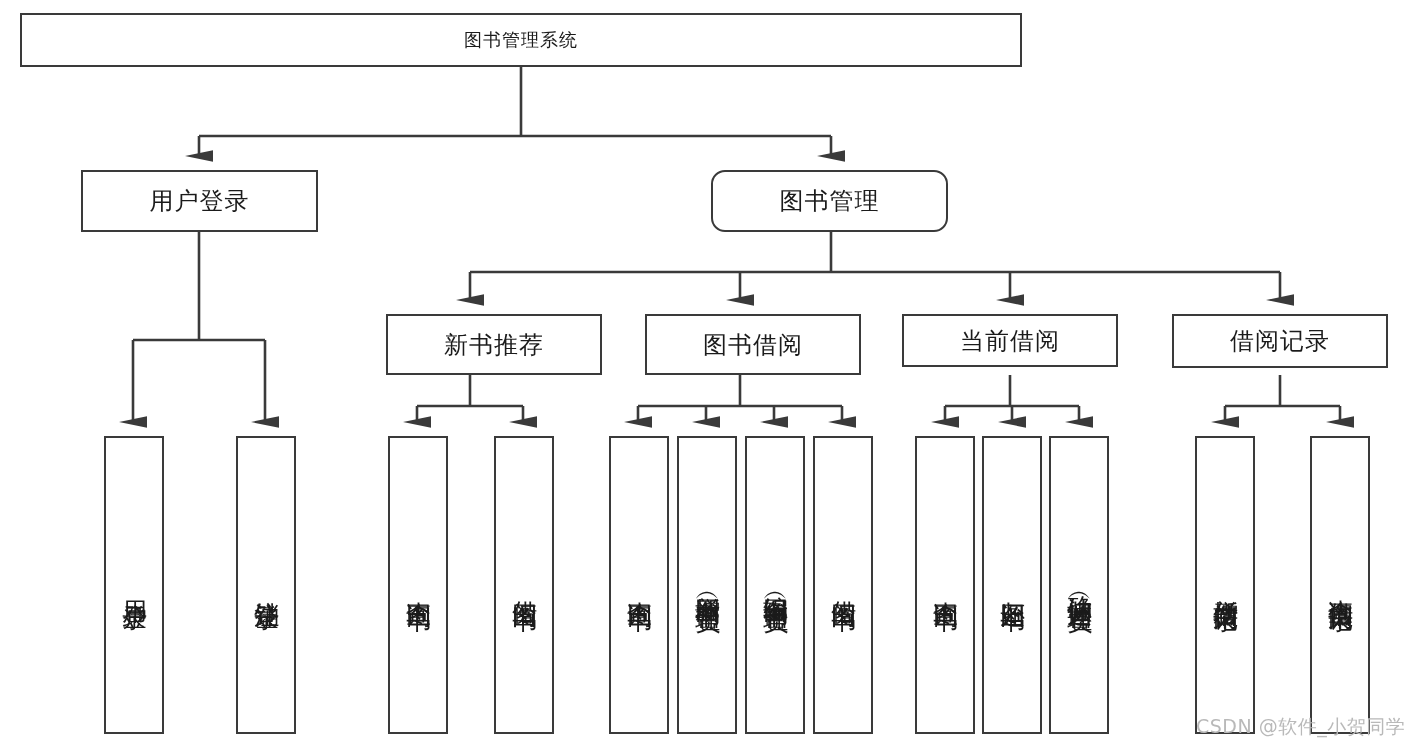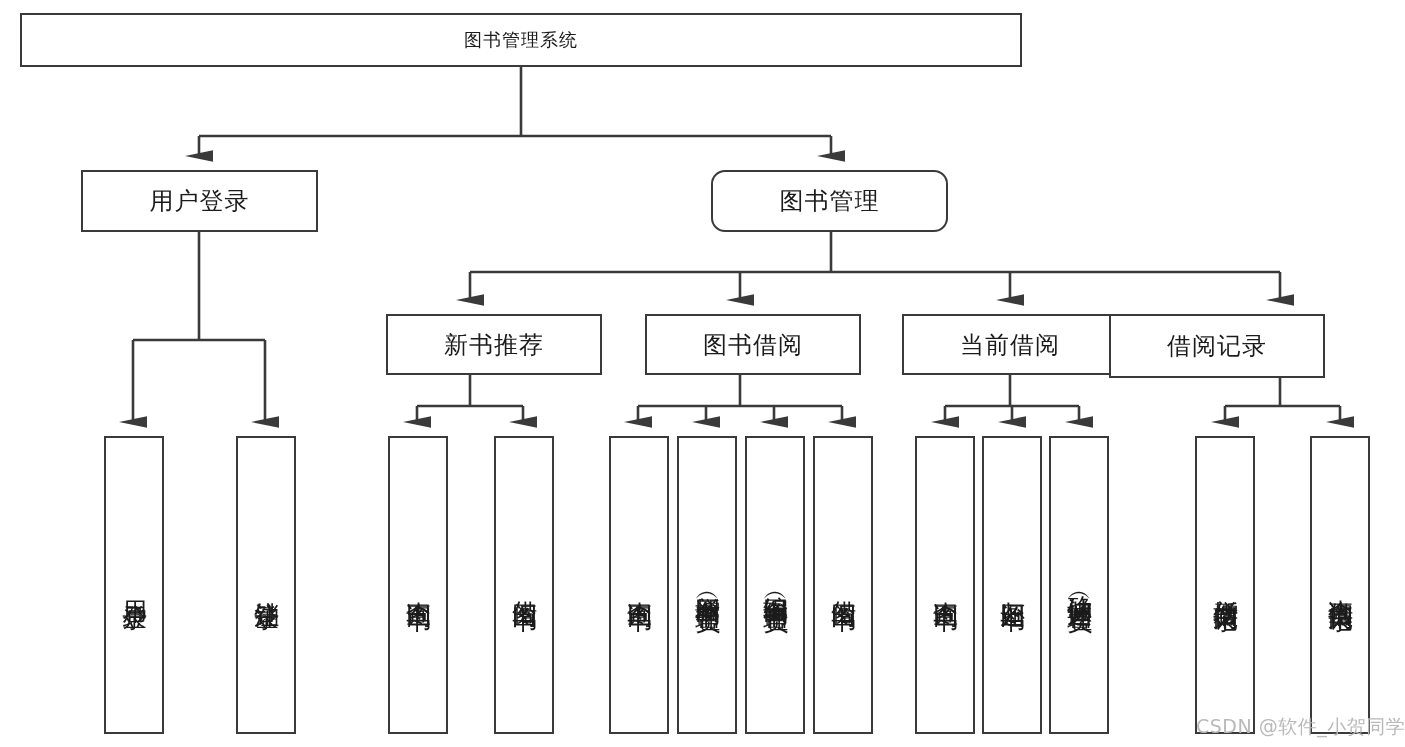--- a/index.html
+++ b/index.html
@@ -124,24 +124,24 @@
   <div class="node h" style="left:711px;top:170px;width:237px;height:62px;border-radius:14px;">
     <span class="label">图书管理</span>
   </div>
 
   <div class="node h" style="left:362px;top:314px;width:216px;height:61px;margin-left:24px;">
     <span class="label">新书推荐</span>
   </div>
   <div class="node h" style="left:632px;top:314px;width:216px;height:61px;margin-left:13px;">
     <span class="label">图书借阅</span>
   </div>
-  <div class="node h" style="left:902px;top:314px;width:216px;height:61px;">
+  <div class="node h" style="left:902px;top:314px;width:216px;height:53px;">
     <span class="label">当前借阅</span>
   </div>
-  <div class="node h" style="left:1109px;top:314px;width:216px;height:64px;justify-content:center;">
+  <div class="node h" style="left:1172px;top:314px;width:216px;height:54px;justify-content:center;">
     <span class="label">借阅记录</span>
   </div>
 
   <div class="node v" style="left:104px;top:436px;width:60px;height:298px;">
     <span class="label">用户登录</span>
   </div>
   <div class="node v" style="left:236px;top:436px;width:60px;height:298px;">
     <span class="label">注销登录</span>
   </div>
 

